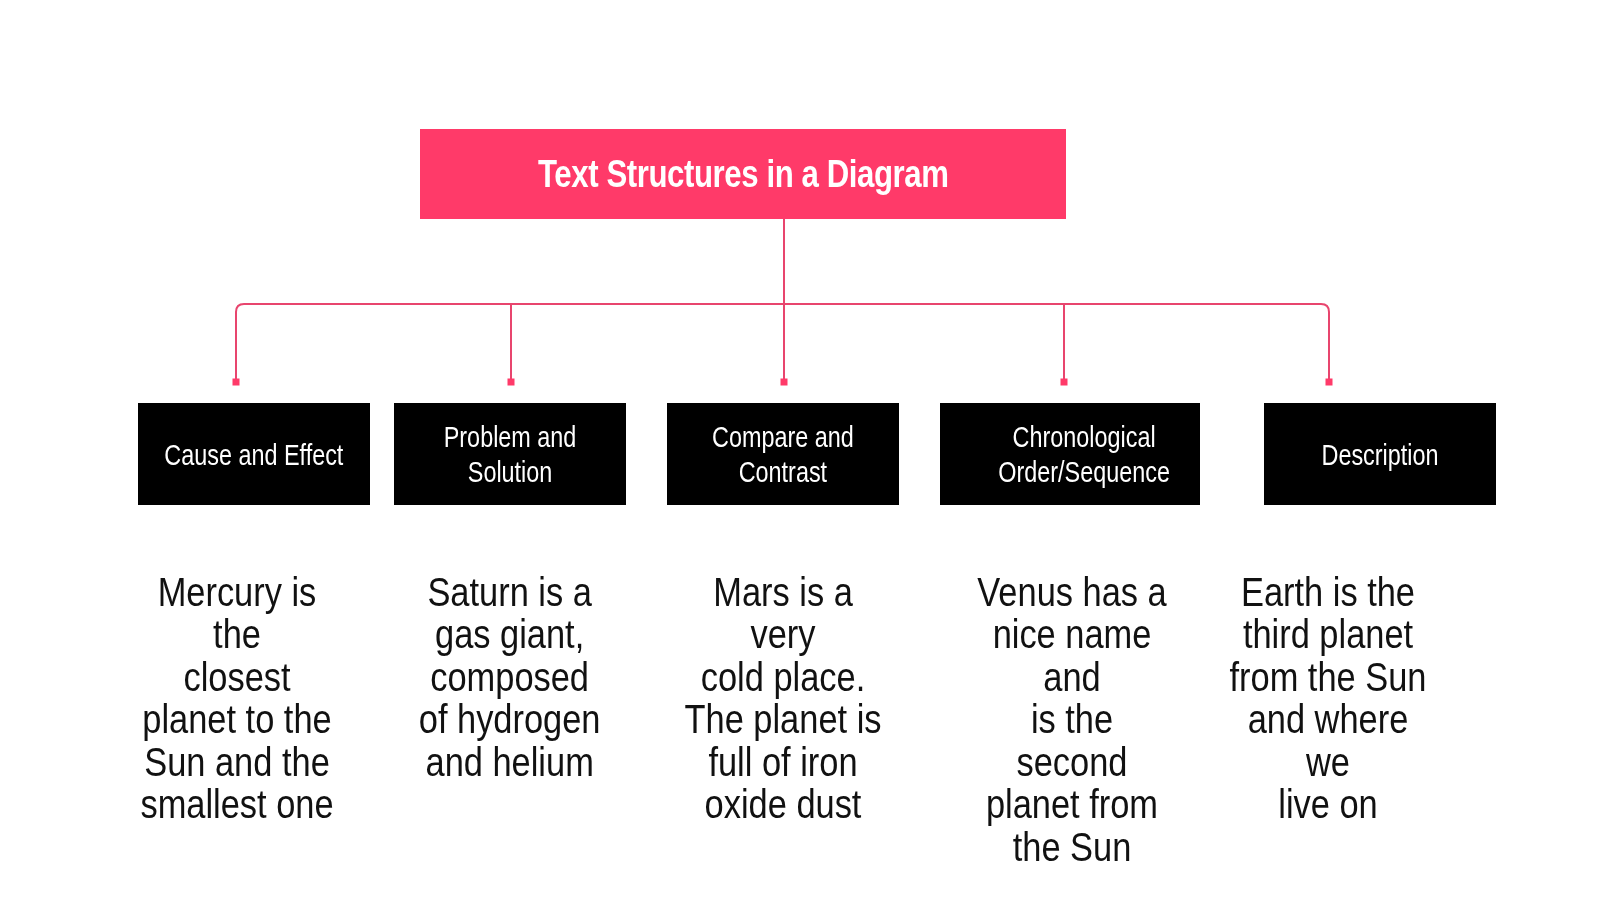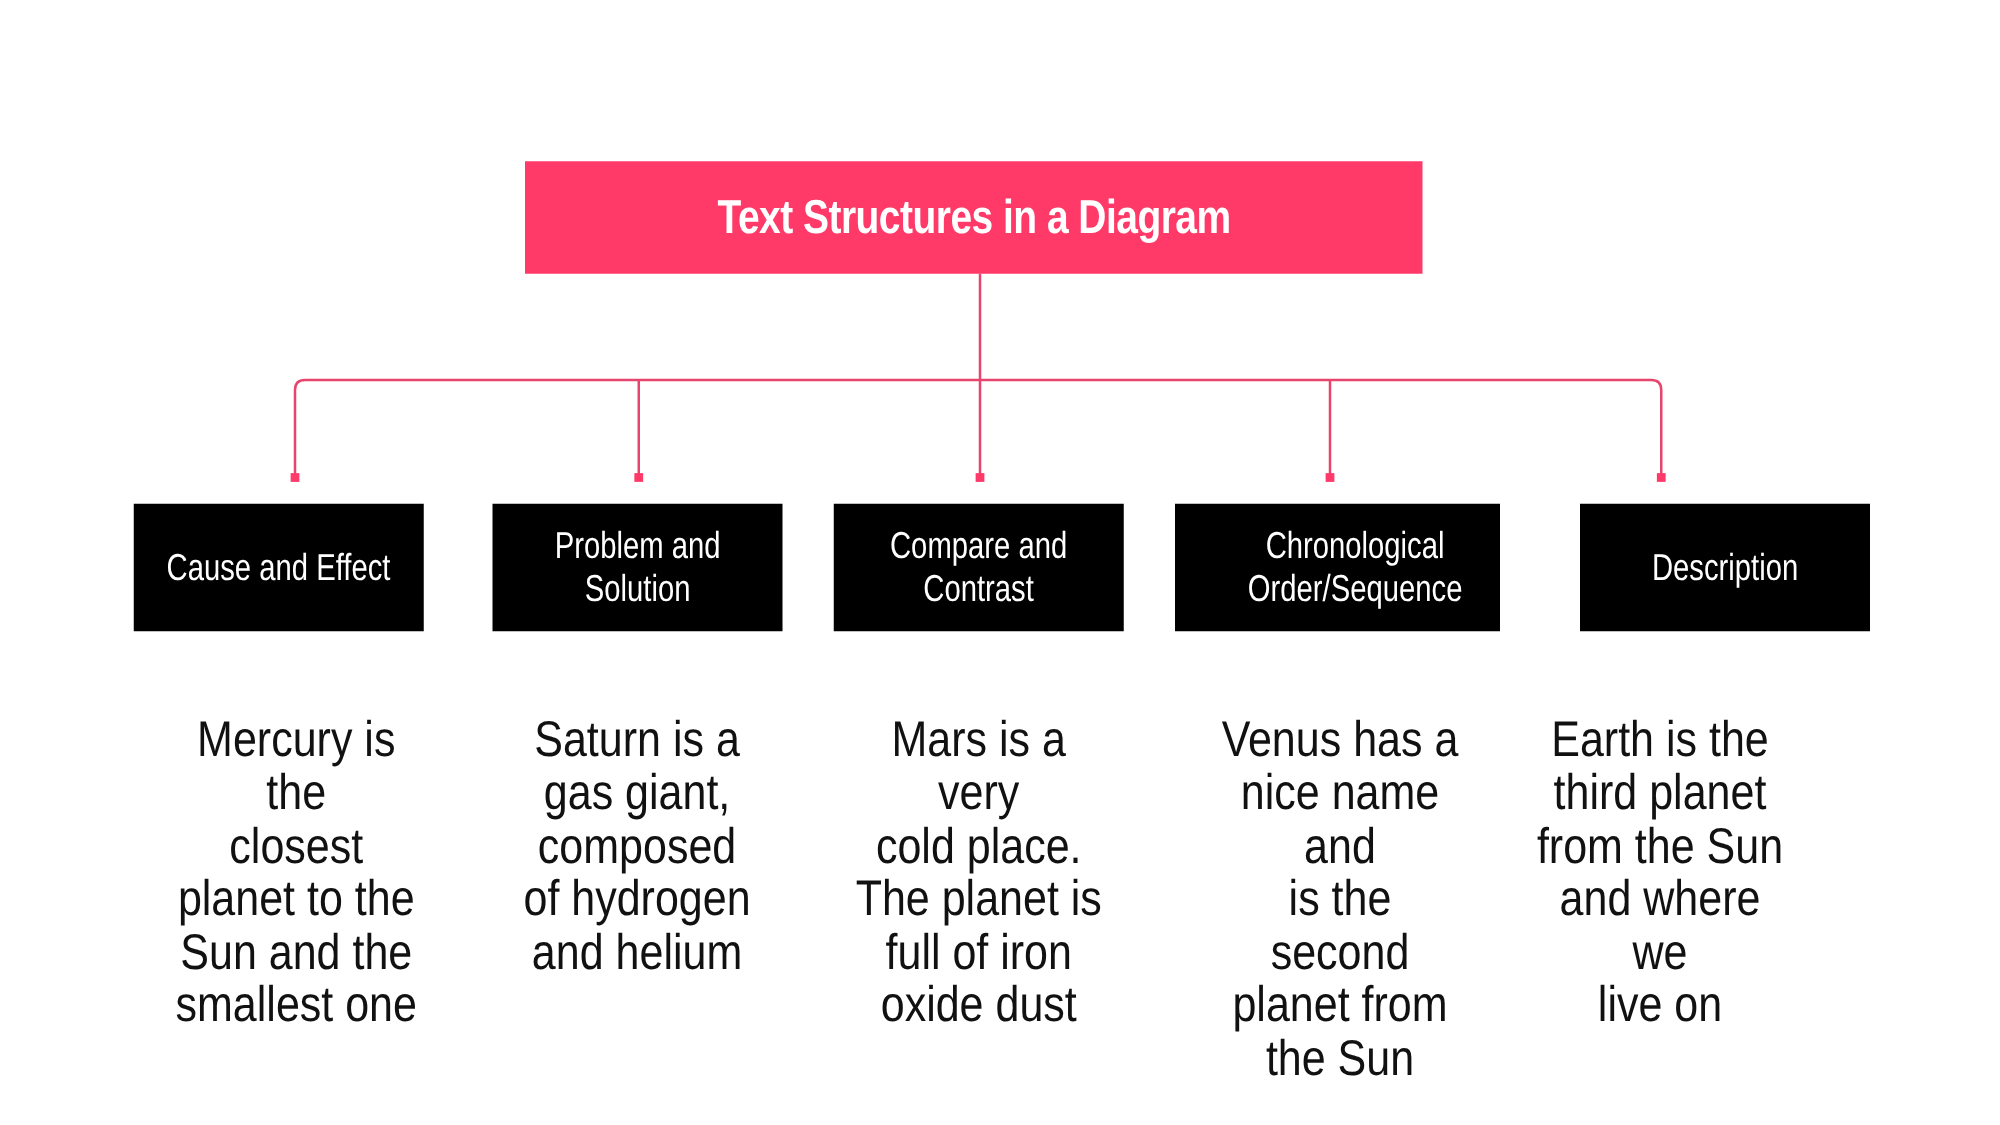--- a/index.html
+++ b/index.html
@@ -11,21 +11,21 @@
       width: 1600px;
       height: 900px;
       position: relative;
       overflow: hidden;
       font-family: "Liberation Sans", "DejaVu Sans", sans-serif;
     }
     .title-box {
       position: absolute;
       left: 420px;
       top: 129px;
-      width: 718px;
+      width: 646px;
       height: 90px;
       background: #FF3A69;
       display: flex;
       align-items: center;
       justify-content: center;
     }
     .title-text {
       color: #ffffff;
       font-family: "Liberation Sans", "DejaVu Sans", sans-serif;
       font-weight: bold;
@@ -97,21 +97,21 @@
   </g>
   <g fill="#FF3A69">
     <rect x="232.5" y="378.5" width="7" height="7"></rect>
     <rect x="507.5" y="378.5" width="7" height="7"></rect>
     <rect x="780.5" y="378.5" width="7" height="7"></rect>
     <rect x="1060.5" y="378.5" width="7" height="7"></rect>
     <rect x="1325.5" y="378.5" width="7" height="7"></rect>
   </g>
 </svg>
 
-<div class="category-box" style="left:107px;">
+<div class="category-box" style="left:138px;">
   <span class="category-label">Cause and Effect</span>
 </div>
 <div class="category-box" style="left:394px;">
   <span class="category-label">Problem and
 Solution</span>
 </div>
 <div class="category-box" style="left:667px;">
   <span class="category-label">Compare and
 Contrast</span>
 </div>

